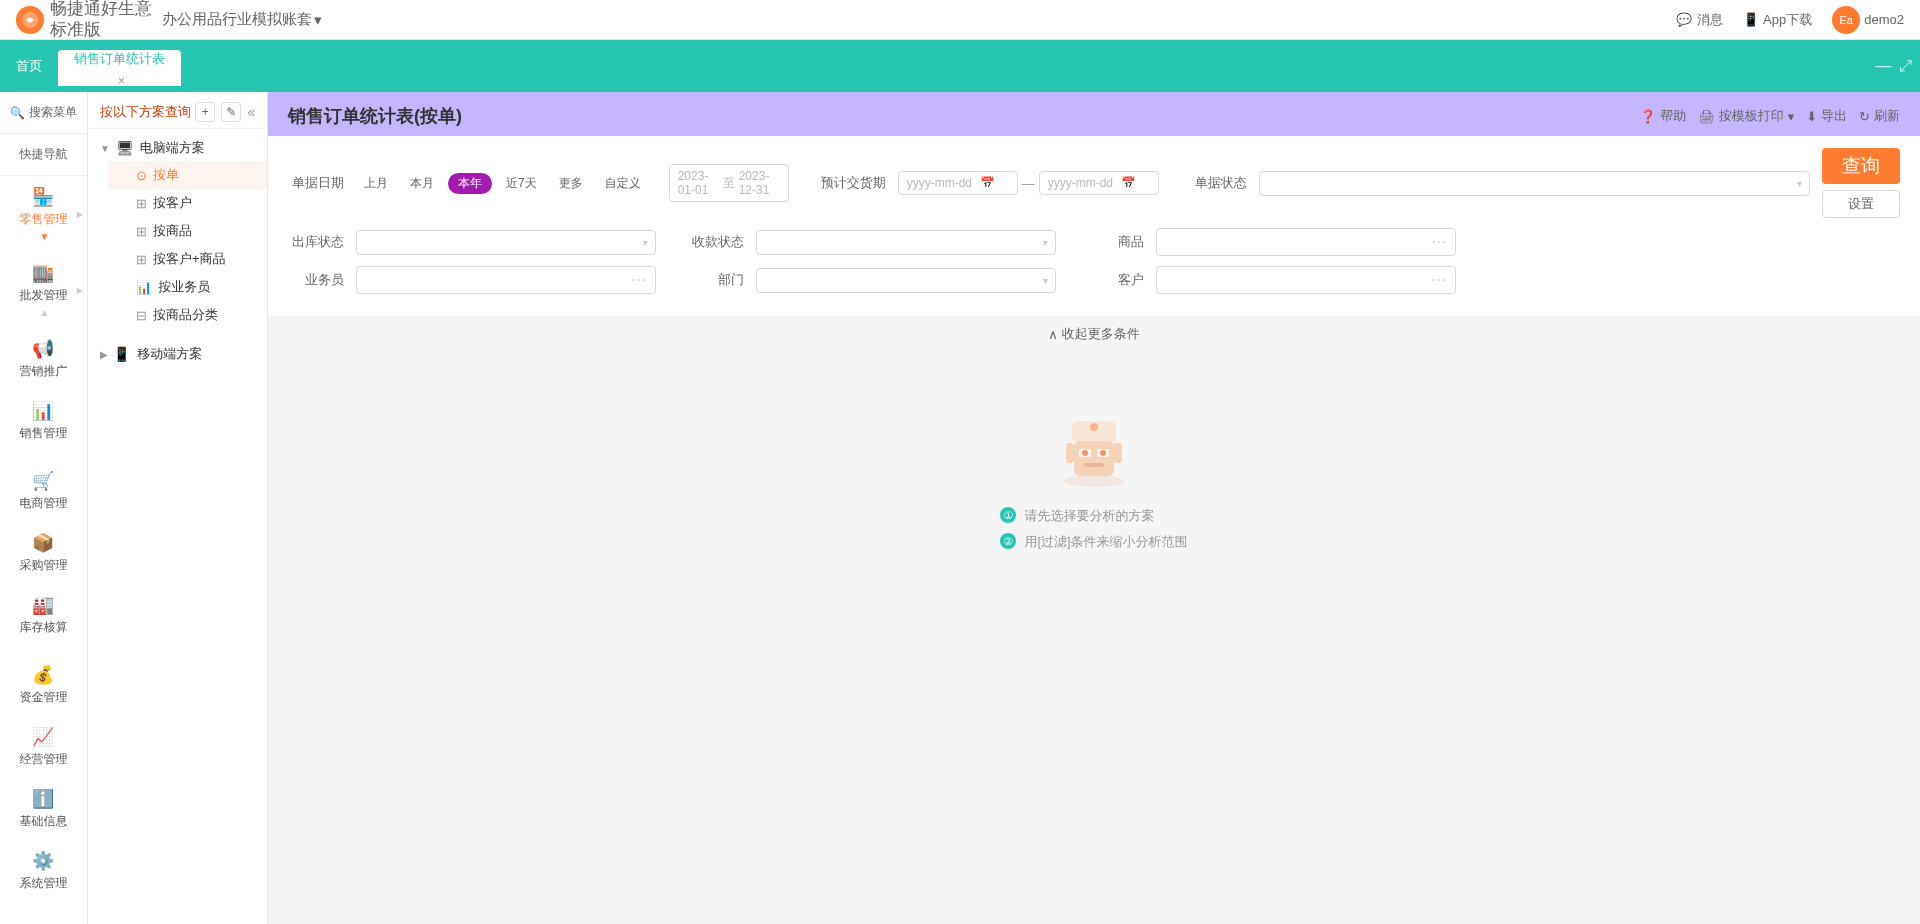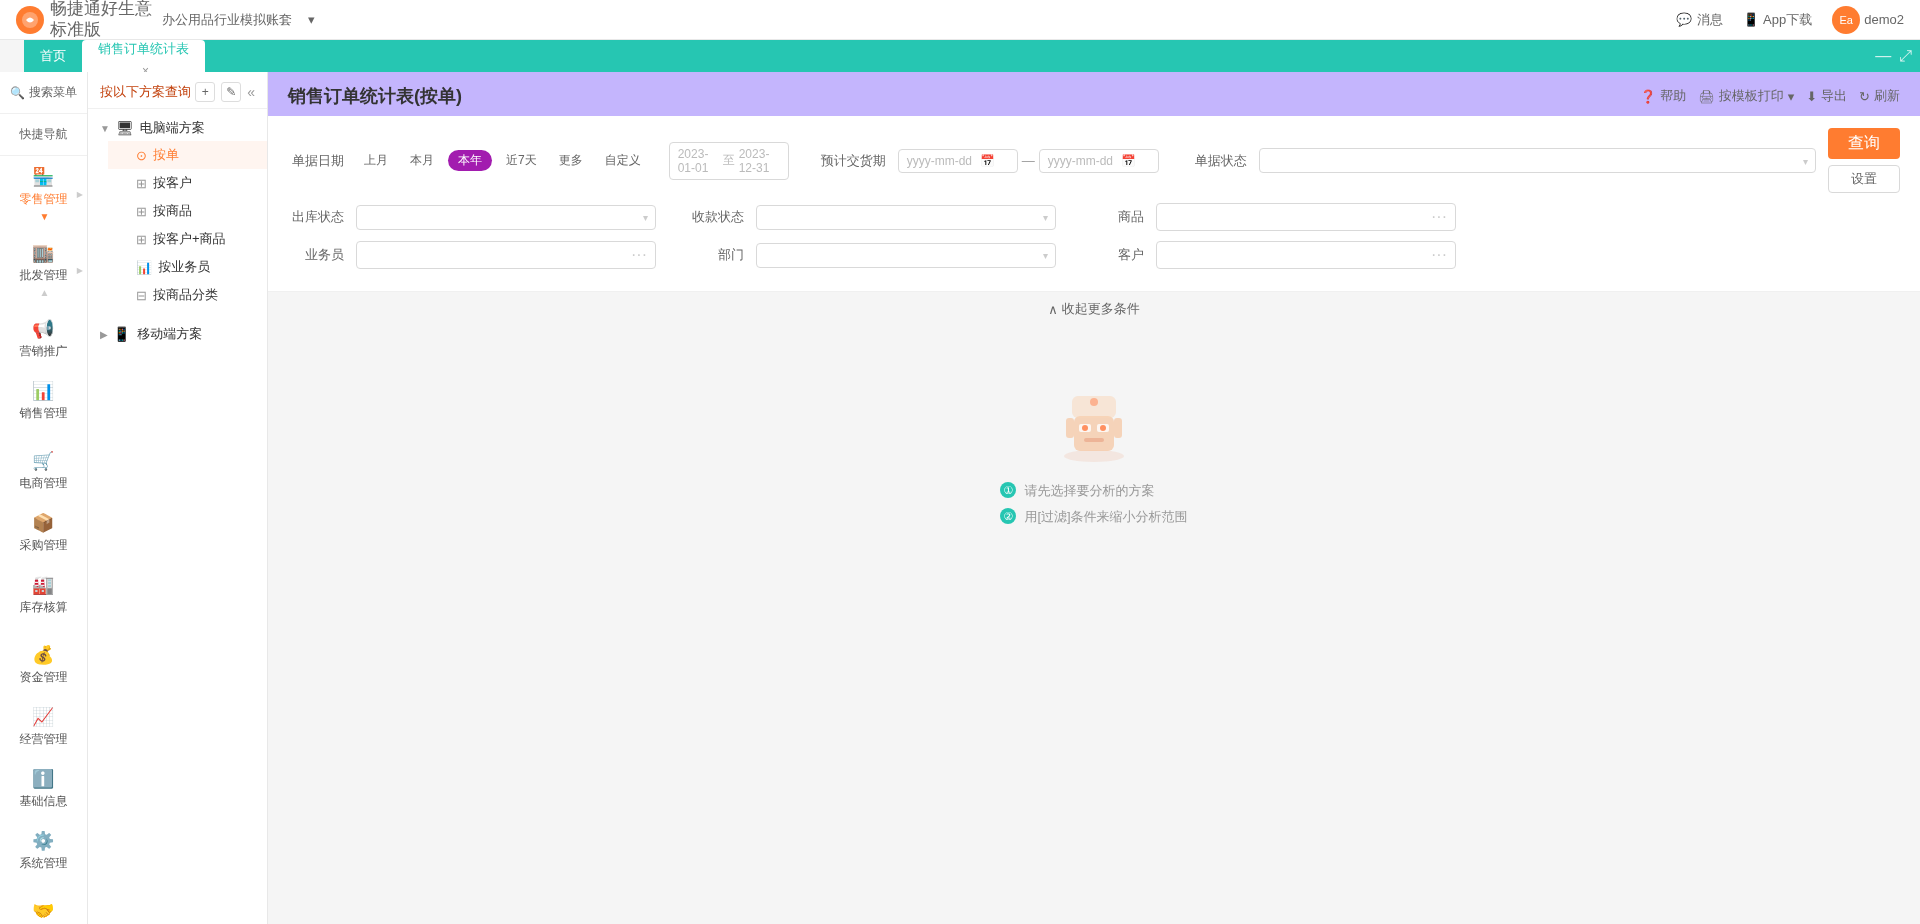--- a/index.html
+++ b/index.html
@@ -5,27 +5,27 @@
     * { box-sizing: border-box; margin: 0; padding: 0; }
     body { font-family: 'Microsoft YaHei', Arial, sans-serif; font-size: 13px; background: #f5f5f5; color: #333; height: 924px; overflow: hidden; display: flex; flex-direction: column; }
 
     
     .top-bar { height: 40px; background: #fff; display: flex; align-items: center; justify-content: space-between; padding: 0 16px; border-bottom: 1px solid #e8e8e8; flex-shrink: 0; }
     .top-bar-left { display: flex; align-items: center; gap: 10px; }
     .logo-area { display: flex; align-items: center; gap: 6px; }
     .logo-icon { width: 28px; height: 28px; background: #ff7c30; border-radius: 50%; display: flex; align-items: center; justify-content: center; }
     .logo-icon svg { width: 18px; height: 18px; fill: #fff; }
     .logo-text { font-size: 17px; color: #666; line-height: 1.2; }
-    .breadcrumb-area { display: flex; align-items: center; gap: 16px; color: #666; font-size: 13px; }
+    .breadcrumb-area { display: flex; align-items: center; gap: 2px; color: #666; font-size: 15px; }
     .top-bar-right { display: flex; align-items: center; gap: 20px; }
     .top-right-item { display: flex; align-items: center; gap: 4px; color: #666; font-size: 13px; cursor: pointer; }
     .user-avatar { width: 28px; height: 28px; background: #ff7c30; border-radius: 50%; display: flex; align-items: center; justify-content: center; color: #fff; font-size: 11px; font-weight: normal; }
 
     
-    .tab-bar { height: 32px; background: #26c6b2; display: flex; align-items: center; padding: 0 0; flex-shrink: 0; margin-left: 24px; }
+    .tab-bar { height: 52px; background: #26c6b2; display: flex; align-items: center; padding: 0 0; flex-shrink: 0; }
     .tab-item { height: 40px; display: flex; align-items: center; padding: 0 16px; font-size: 13px; cursor: pointer; color: rgba(255,255,255,0.85); gap: 6px; }
     .tab-item.home { color: #fff; }
     .tab-item.active { background: #fff; color: #26c6b2; border-radius: 4px 4px 0 0; margin-top: 4px; height: 36px; flex-direction: column; }
     .tab-close { font-size: 12px; color: #999; cursor: pointer; margin-left: 4px; }
     .tab-bar-actions { margin-left: auto; display: flex; align-items: center; padding-right: 8px; gap: 8px; }
     .tab-bar-action { color: rgba(255,255,255,0.8); cursor: pointer; font-size: 16px; }
 
     
     .main-layout { display: flex; flex: 1; overflow: hidden; }
 
@@ -83,21 +83,21 @@
     .filter-select-wrap .arrow { position: absolute; right: 8px; top: 50%; transform: translateY(-50%); color: #ccc; font-size: 10px; pointer-events: none; }
     .filter-dots { color: #ccc; cursor: pointer; font-size: 16px; }
     .status-select { border: 1px solid #d9d9d9; border-radius: 4px; padding: 4px 28px 4px 8px; font-size: 13px; color: #bbb; background: #fff; width: 100%; min-width: 280px; appearance: none; }
 
     
     .collapse-row { display: flex; justify-content: center; padding: 8px 0; background: #f5f5f5; }
     .collapse-btn { display: flex; align-items: center; gap: 4px; color: #666; font-size: 13px; cursor: pointer; border: none; background: none; }
 
     
     .query-btns { display: flex; flex-direction: column; gap: 6px; }
-    .btn-query { background: #ff7c30; color: #fff; border: none; border-radius: 4px; padding: 5px 20px; font-size: 16px; cursor: pointer; white-space: nowrap; }
+    .btn-query { background: #ff7c30; color: #fff; border: none; border-radius: 4px; padding: 5px 20px; font-size: 19px; cursor: pointer; white-space: nowrap; }
     .btn-settings { background: #fff; color: #666; border: 1px solid #d9d9d9; border-radius: 4px; padding: 4px 16px; font-size: 13px; cursor: pointer; }
 
     
     .empty-state { display: flex; flex-direction: column; align-items: center; justify-content: center; padding: 60px 20px; gap: 16px; }
     .empty-icon { width: 100px; height: 80px; position: relative; }
     .empty-tips { display: flex; flex-direction: column; gap: 8px; }
     .empty-tip { display: flex; align-items: flex-start; gap: 8px; color: #999; font-size: 13px; }
     .tip-num { width: 16px; height: 16px; border-radius: 50%; background: #ddd; color: #fff; font-size: 11px; display: flex; align-items: center; justify-content: center; flex-shrink: 0; }
 
     

